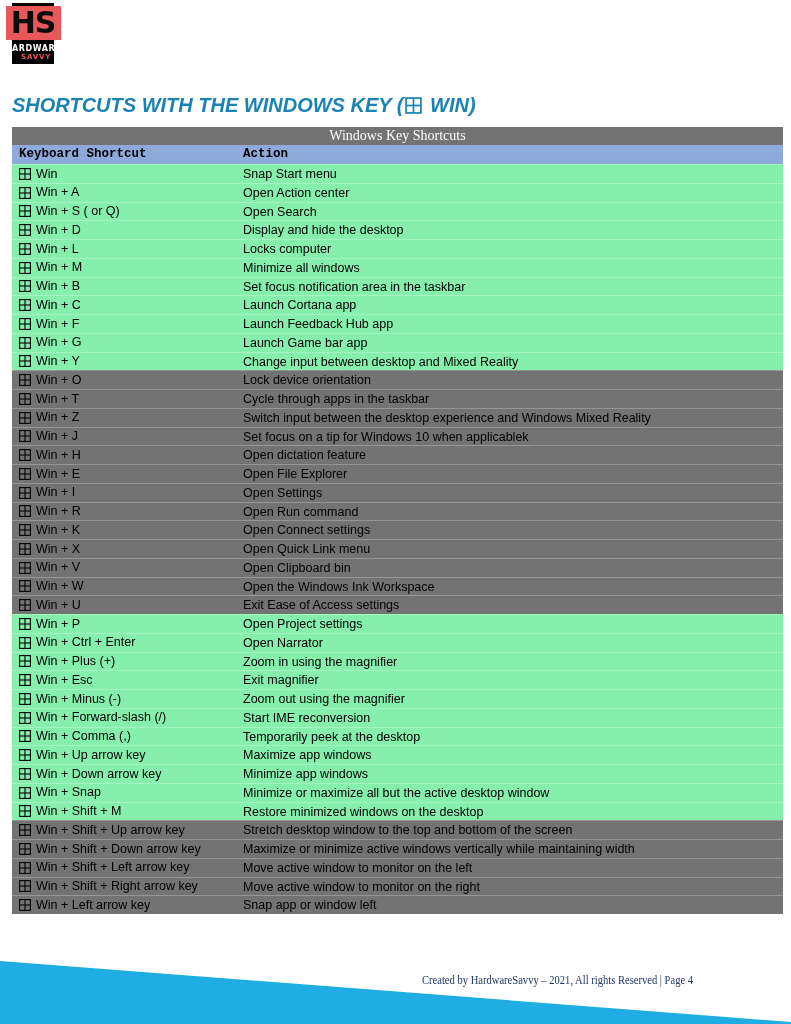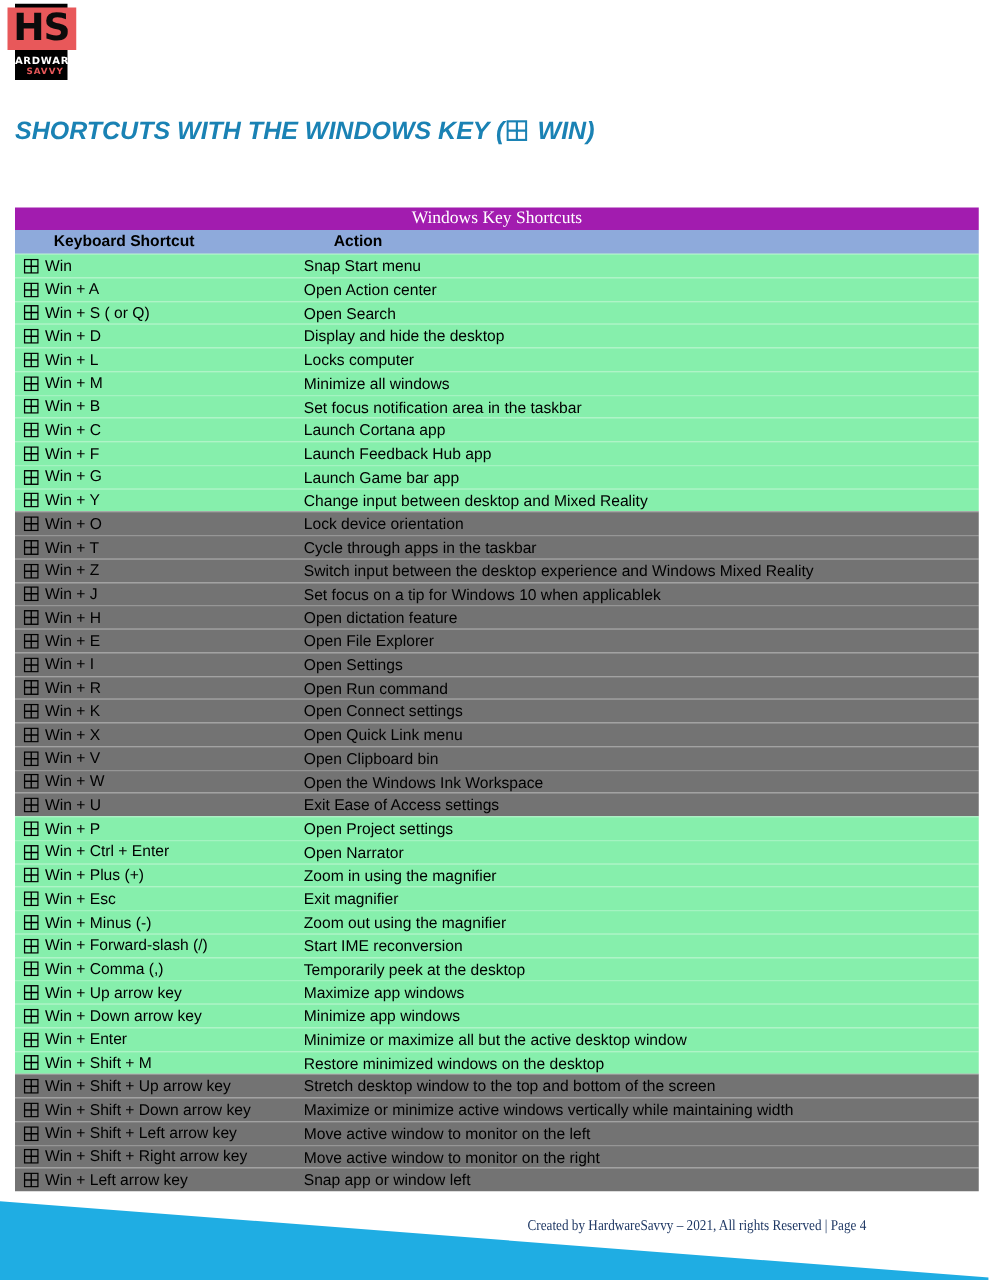--- a/index.html
+++ b/index.html
@@ -32,27 +32,27 @@
     }
     .title-icon {
       display: inline-block; width: 17px; height: 17px; vertical-align: -2px;
       margin: 0 2px;
     }
 
     .table {
       position: absolute; left: 12px; top: 127px; width: 771px;
     }
     .table-caption {
-      height: 18px; background: #a21caf; color: #ffffff;
+      height: 18px; background: #737373; color: #ffffff;
       font-family: "Liberation Serif", serif; font-size: 14px; line-height: 18px;
-      text-align: center; padding-left: 0px; margin-top: 39px;
+      text-align: center; padding-left: 0px;
     }
     .table-header {
       height: 19px; background: #8eaadb; display: flex;
-      font-family: Liberation Sans, sans-serif; font-weight: bold; font-size: 12.5px; line-height: 19px; padding-left: 24px;
+      font-family: Liberation Mono, monospace; font-weight: bold; font-size: 12.5px; line-height: 19px;
     }
     .col-key { width: 231px; padding-left: 7px; white-space: nowrap; }
     .col-action { flex: 1; padding-left: 0px; white-space: nowrap; }
     .row {
       height: 18.76px; display: flex; font-size: 12.5px; line-height: 18.76px;
       border-top: 1px solid rgba(255,255,255,0.25);
     }
     .row.light { background: #86efac; }
     .row.dark { background: #737373; }
     .row .col-key { display: flex; align-items: center; }
@@ -454,21 +454,21 @@
         </div>
         <div class="col-action">Minimize app windows</div>
       </div>
       <div class="row light">
         <div class="col-key">
           <svg class="win-icon" viewBox="0 0 12 12">
             <rect x="0.6" y="0.6" width="10.8" height="10.8" fill="none" stroke="#000" stroke-width="1.1"></rect>
             <line x1="6" y1="0.6" x2="6" y2="11.4" stroke="#000" stroke-width="1.1"></line>
             <line x1="0.6" y1="6" x2="11.4" y2="6" stroke="#000" stroke-width="1.1"></line>
           </svg>
-          <span>Win + Enter</span>
+          <span>Win + Snap</span>
         </div>
         <div class="col-action">Minimize or maximize all but the active desktop window</div>
       </div>
       <div class="row light">
         <div class="col-key">
           <svg class="win-icon" viewBox="0 0 12 12">
             <rect x="0.6" y="0.6" width="10.8" height="10.8" fill="none" stroke="#000" stroke-width="1.1"></rect>
             <line x1="6" y1="0.6" x2="6" y2="11.4" stroke="#000" stroke-width="1.1"></line>
             <line x1="0.6" y1="6" x2="11.4" y2="6" stroke="#000" stroke-width="1.1"></line>
           </svg>

